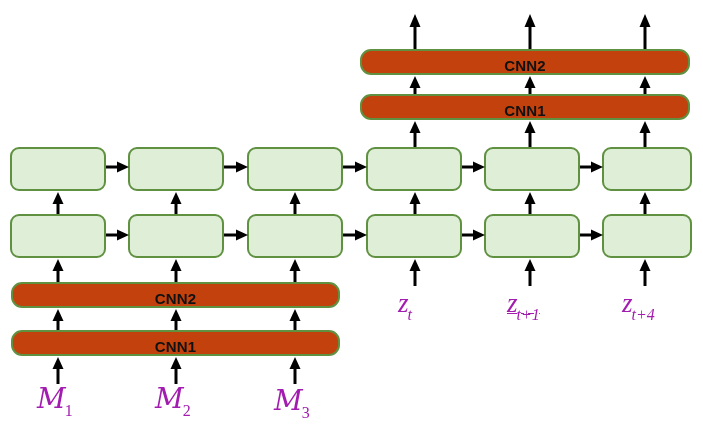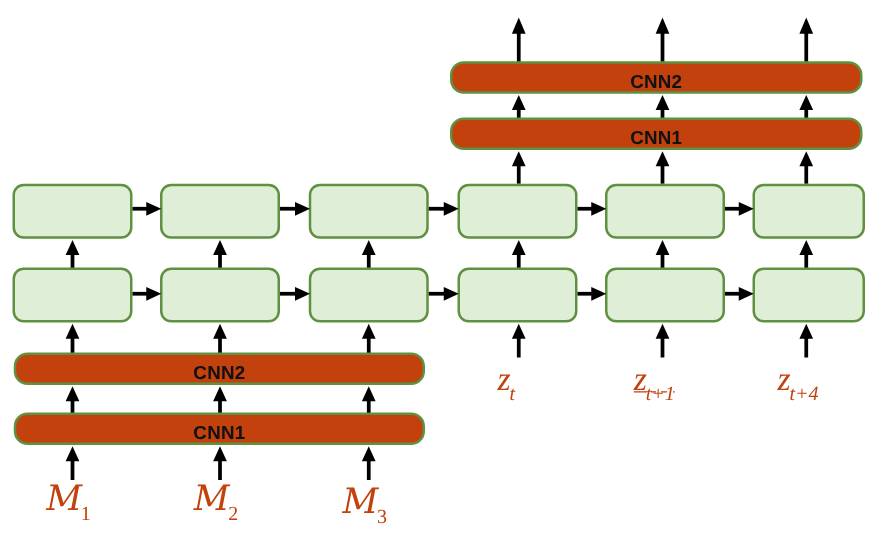--- a/index.html
+++ b/index.html
@@ -45,21 +45,21 @@
   .arrow {
     position: absolute;
   }
   .arrow svg {
     display: block;
     overflow: visible;
   }
   .mathlabel {
     position: absolute;
     font-family: "Liberation Serif", serif;
-    color: #c2410c;
+    color: #a21caf;
     white-space: nowrap;
     line-height: 1;
   }
   .mathlabel .mainsym {
     font-style: italic;
     font-size: 27px;
   }
   .mathlabel .scriptsym {
     font-family: "DejaVu Serif", serif;
     font-style: italic;

